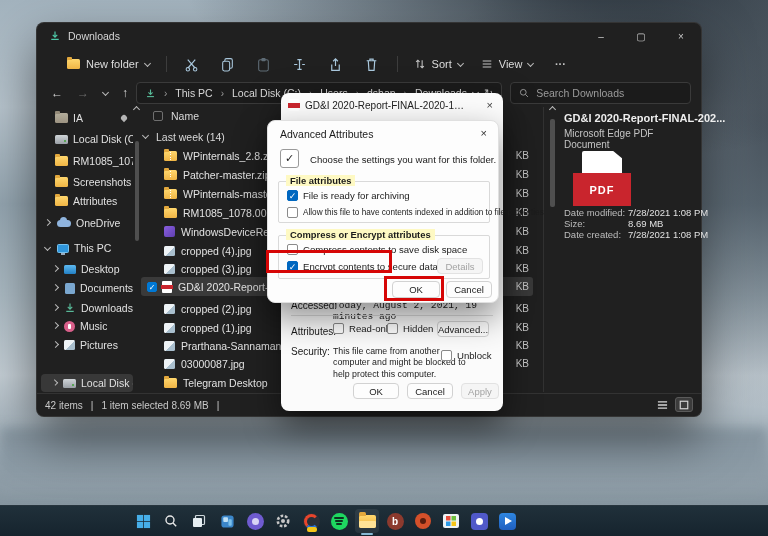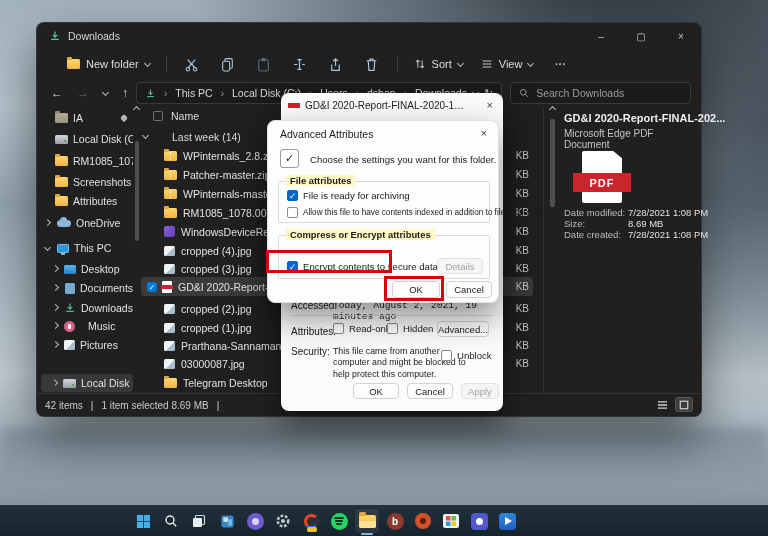--- a/index.html
+++ b/index.html
@@ -77,21 +77,21 @@
   .pin { width:6px; height:6px; background:#b5b5b5; border-radius:50% 50% 50% 0; transform:rotate(-45deg); }
 
   
   .pvline { position:absolute; left:506px; top:84px; bottom:24px; width:1px; background:#323232; }
   .preview { position:absolute; left:512px; top:84px; right:2px; bottom:24px; }
   .pv-title { position:absolute; left:15px; top:5px; font-size:11px; font-weight:bold; color:#eee; white-space:nowrap; }
   .pv-type { position:absolute; left:15px; top:21px; font-size:10px; color:#c4c4c4; }
   .pdfbig { position:absolute; left:24px; top:44px; width:58px; height:52px; }
   .pdfbig .page { position:absolute; left:9px; top:0; width:40px; height:52px; background:#fff; border-radius:2px;
      clip-path:polygon(0 0, 78% 0, 100% 14%, 100% 100%, 0 100%); }
-  .pdfbig .band { position:absolute; left:0; top:22px; width:58px; height:19px; background:#c9252d; display:flex; align-items:center; justify-content:center;
+  .pdfbig .band { position:absolute; left:0; top:22px; width:58px; height:33px; background:#c9252d; display:flex; align-items:center; justify-content:center;
      color:#fff; font-weight:bold; font-size:11px; letter-spacing:1px; }
   .pvrow { position:absolute; left:15px; font-size:9.5px; color:#bdbdbd; }
   .pvrow .v { position:absolute; left:64px; color:#e0e0e0; white-space:nowrap; }
 
   
   .statusbar { position:absolute; left:0; right:0; bottom:0; height:23px; border-top:1px solid #333; display:flex; align-items:center;
      padding:0 8px; gap:8px; font-size:10px; color:#c9c9c9; border-radius:0 0 8px 8px; background:#202020; }
   .vtoggles { position:absolute; right:8px; bottom:4px; display:flex; gap:4px; }
   .vbtn { width:18px; height:15px; border-radius:3px; display:flex; align-items:center; justify-content:center; color:#d5d5d5; font-size:9px; }
   .vbtn.active { background:#3c3c3c; border:1px solid #5a5a5a; }
@@ -297,21 +297,21 @@
         <span class="chev right" style="margin-left:12px"></span>
         <svg class="ic-dl" style="margin-left:6px" width="12" height="12" viewBox="0 0 16 16">
             <path d="M8 2v7M5 6.5L8 9.5l3-3" stroke="#58b998" stroke-width="1.6" fill="none"></path>
             <path d="M3 12.5h10" stroke="#58b998" stroke-width="1.6"></path>
           </svg>
         <span class="lbl" style="margin-left:5px">Downloads</span>
       </div>
       <div class="srow" style="top:210px">
         <span class="chev right" style="margin-left:12px"></span>
         <span class="ic-music" style="margin-left:6px"></span>
-        <span class="lbl" style="margin-left:13px">Music</span>
+        <span class="lbl" style="margin-left:5px">Music</span>
       </div>
       <div class="srow" style="top:229px">
         <span class="chev right" style="margin-left:12px"></span>
         <span class="ic-img" style="margin-left:6px"></span>
         <span class="lbl" style="margin-left:5px">Pictures</span>
       </div>
       <div class="srow sel" style="top:267px">
         <span class="chev right" style="margin-left:12px"></span>
         <span class="ic-drive" style="margin-left:6px"></span>
         <span class="lbl" style="margin-left:5px">Local Disk (C:)</span>
@@ -322,21 +322,21 @@
       <div class="thumb" style="top:34px;height:100px"></div>
     </div>
 
     <div class="list">
       <div class="lrow" style="top:0">
         <span class="cbx" style="margin-left:12px"></span>
         <span style="margin-left:8px;color:#d9d9d9">Name</span>
       </div>
       <div class="lrow" style="top:21px">
         <span class="chev" style="margin-left:2px"></span>
-        <span style="margin-left:24px;color:#d9d9d9">Last week (14)</span>
+        <span style="margin-left:8px;color:#d9d9d9">Last week (14)</span>
       </div>
 
       <div class="lrow" style="top:40px">
         <span class="ic-folder ic-zip" style="margin-left:23px;position:relative"></span>
         <span class="nm" style="margin-left:6px">WPinternals_2.8.zip</span>
         <span class="sz">KB</span>
       </div>
       <div class="lrow" style="top:59px">
         <span class="ic-folder ic-zip" style="margin-left:23px;position:relative"></span>
         <span class="nm" style="margin-left:6px">Patcher-master.zip</span>
@@ -494,20 +494,24 @@
         <span>File is ready for archiving</span>
       </div>
       <div class="crow" style="left:8px;top:25px;font-size:8.2px">
         <span class="ccb"></span>
         <span>Allow this file to have contents indexed in addition to file properties</span>
       </div>
     </div>
 
     <div class="grp" style="top:114px;height:44px">
       <span class="grp-label">Compress or Encrypt attributes</span>
+      <div class="crow" style="left:8px;top:8px">
+        <span class="ccb"></span>
+        <span>Compress contents to save disk space</span>
+      </div>
       <div class="crow" style="left:8px;top:25px">
         <span class="ccb on">✓</span>
         <span>Encrypt contents to secure data</span>
       </div>
       <div class="wbtn dis" style="right:6px;top:22px;width:46px;left:auto">Details</div>
     </div>
 
     <div class="wbtn" style="left:124px;top:160px;width:48px;height:17px">OK</div>
     <div class="wbtn" style="left:178px;top:160px;width:46px;height:17px">Cancel</div>
   </div>

